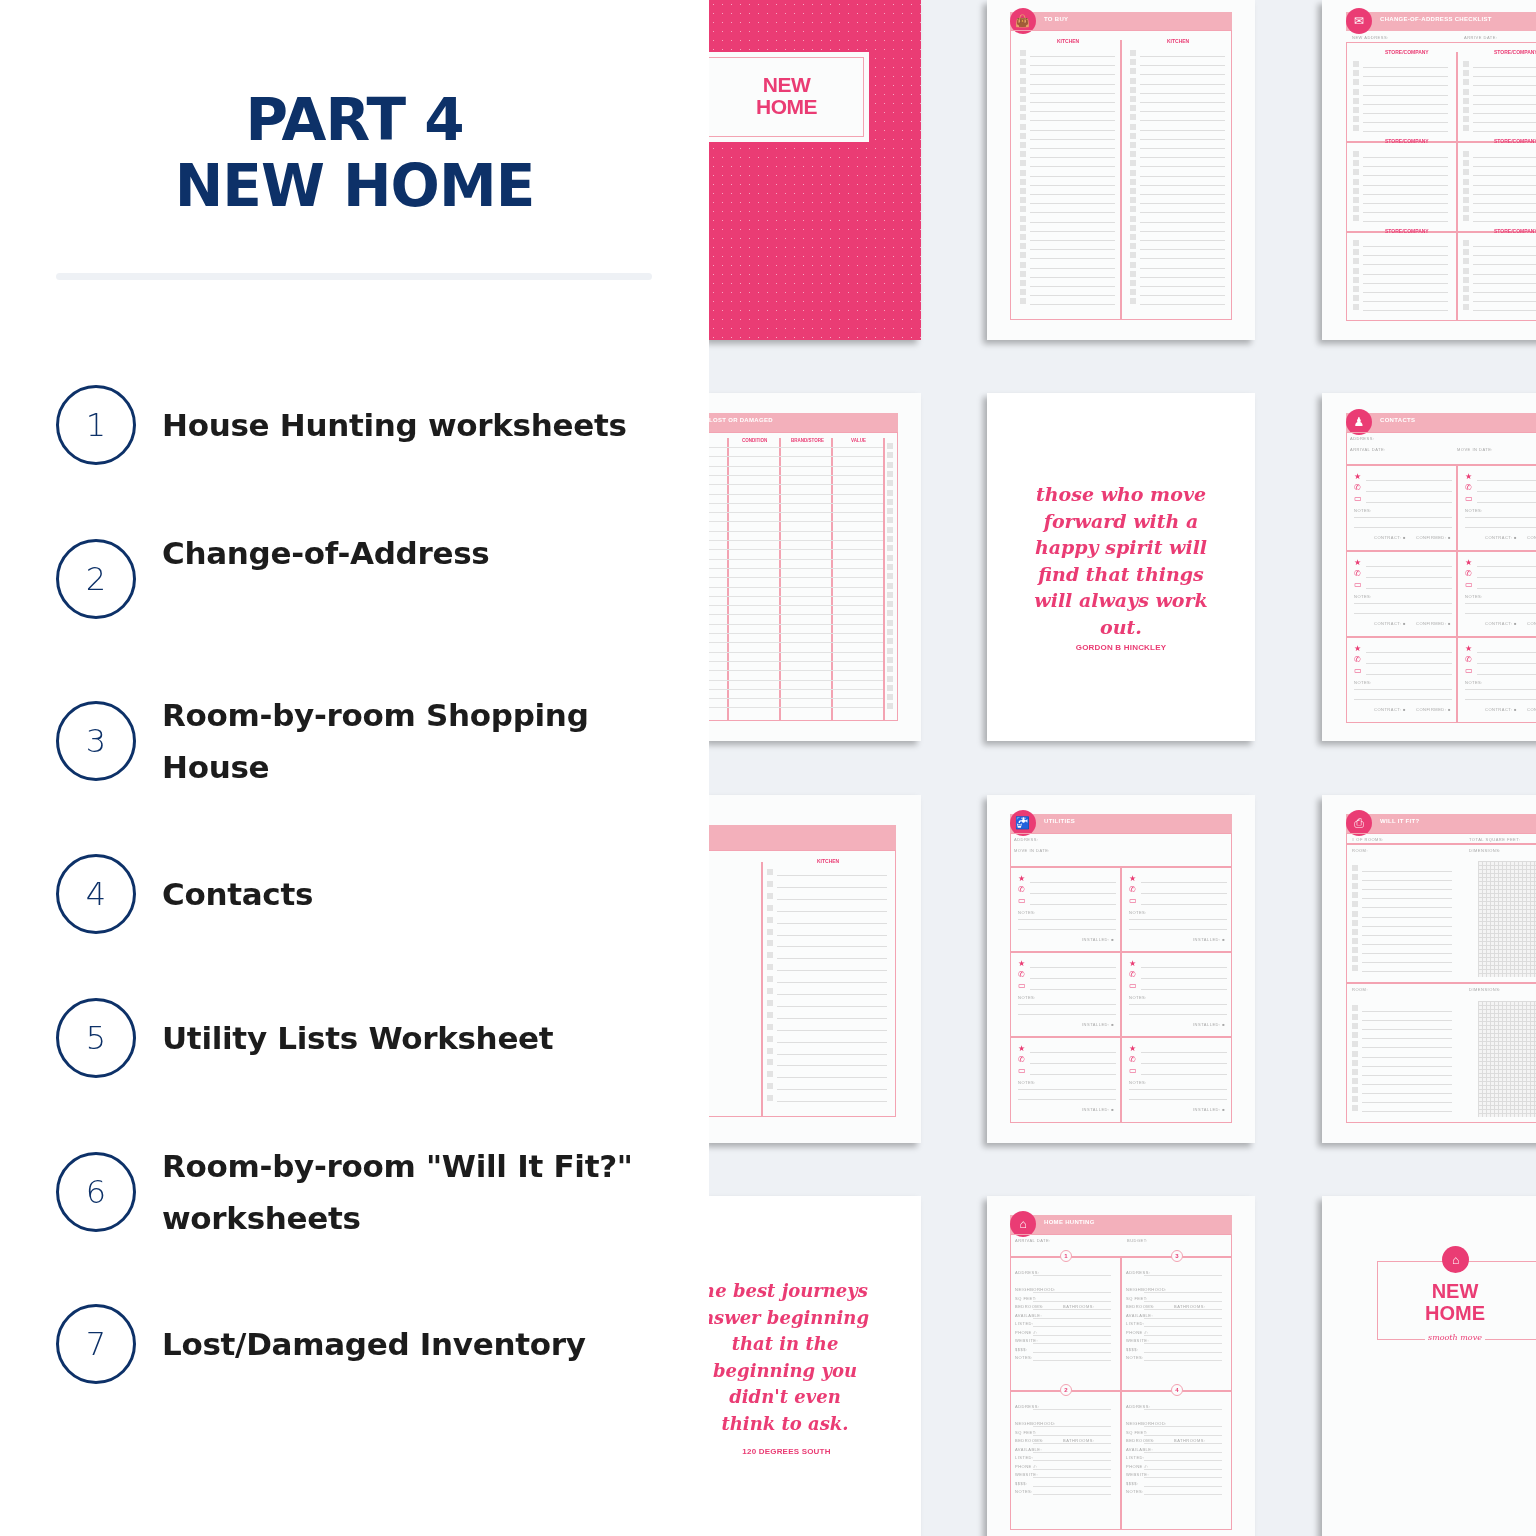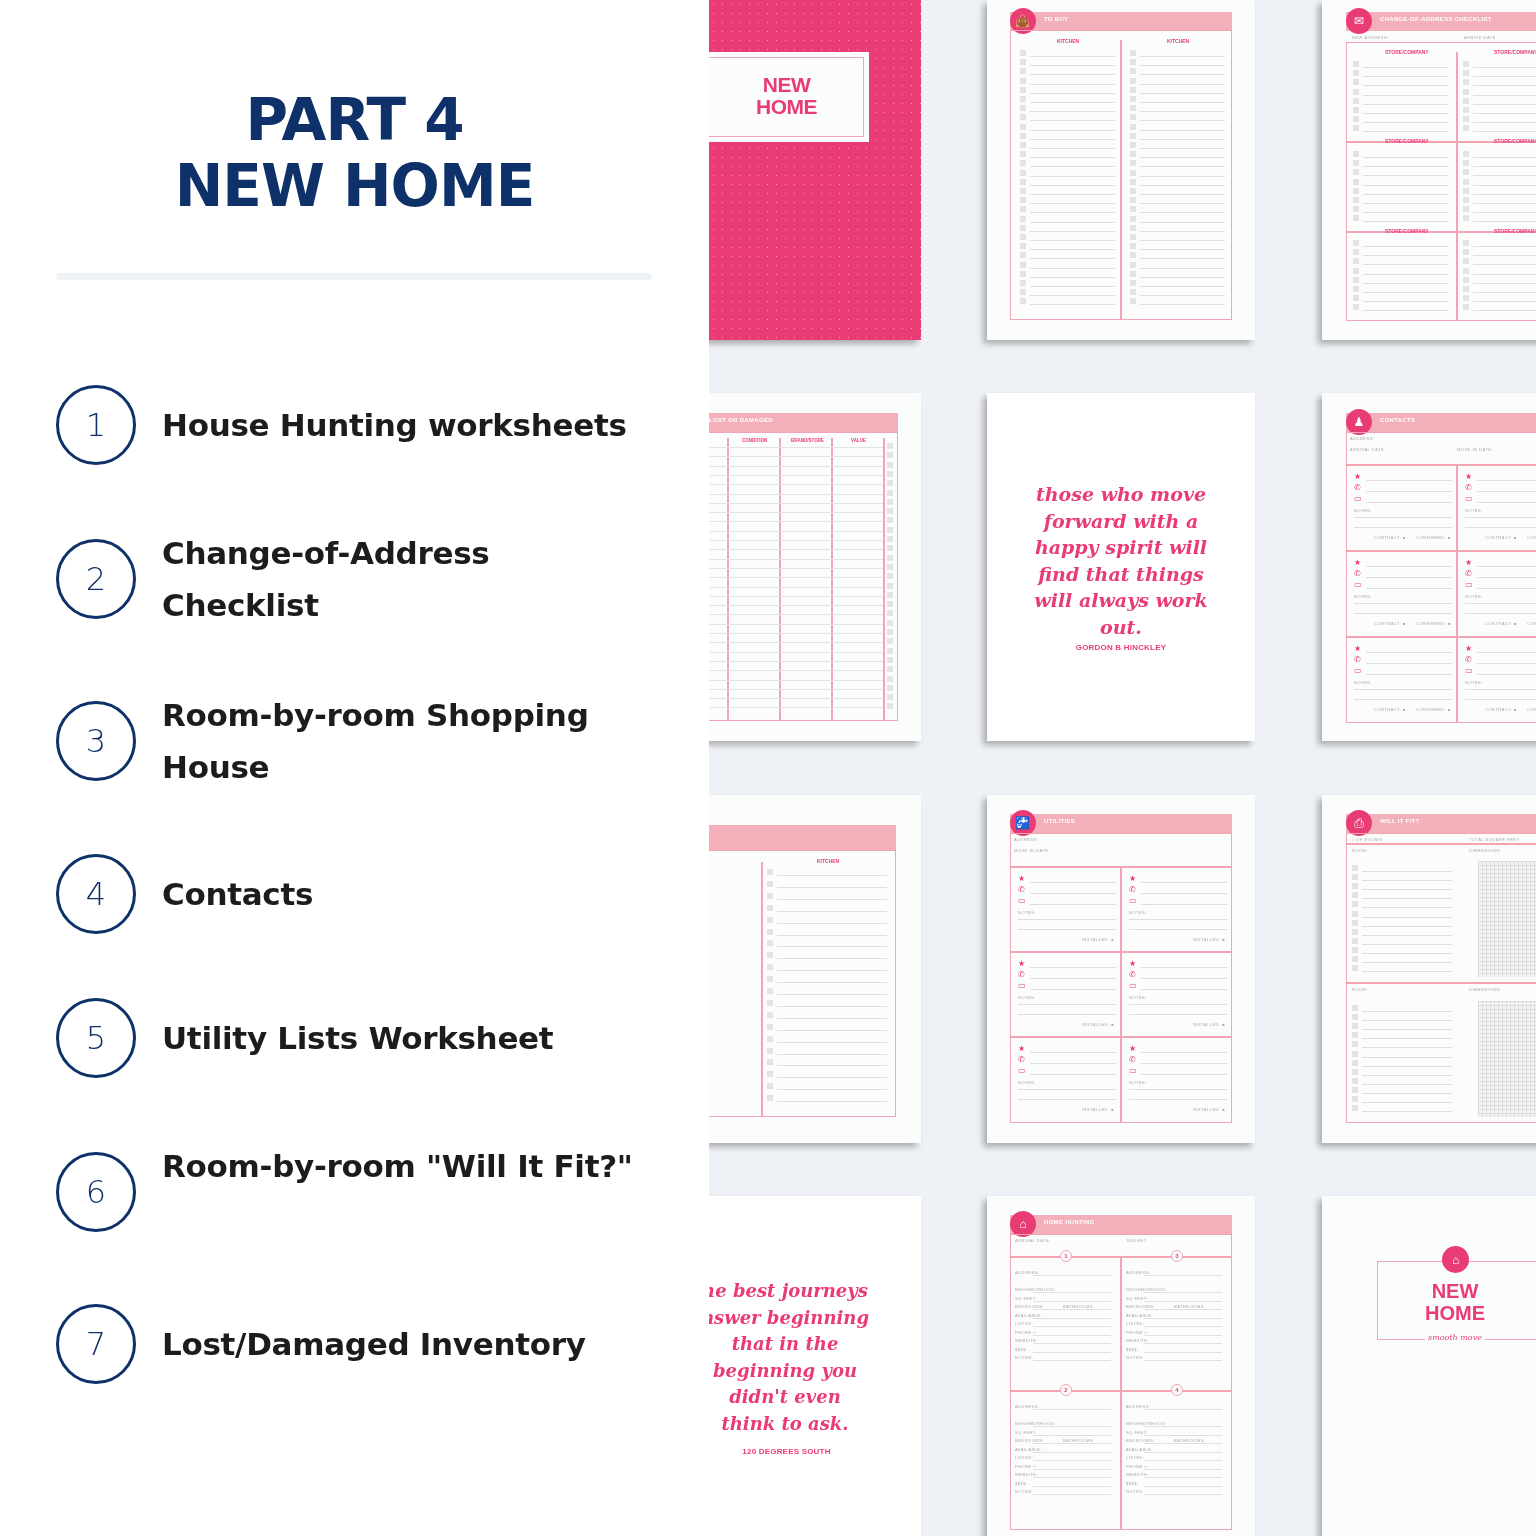--- a/index.html
+++ b/index.html
@@ -53,21 +53,20 @@
   <div class="divider"></div>
 
   <div class="item" style="top:385px">
     <div class="num">1</div>
     <div class="label one">House Hunting worksheets</div>
   </div>
   <div class="item" style="top:539px">
     <div class="num">2</div>
     <div class="label two">
       <div>Change-of-Address</div>
-      <div>Checklist</div>
     </div>
   </div>
   <div class="item" style="top:701px">
     <div class="num">3</div>
     <div class="label two">
       <div>Room-by-room Shopping</div>
       <div>House</div>
     </div>
   </div>
   <div class="item" style="top:854px">
@@ -75,20 +74,21 @@
     <div class="label one">Contacts</div>
   </div>
   <div class="item" style="top:998px">
     <div class="num">5</div>
     <div class="label one">Utility Lists Worksheet</div>
   </div>
   <div class="item" style="top:1152px">
     <div class="num">6</div>
     <div class="label two">
       <div>Room-by-room "Will It Fit?"</div>
+      <div>worksheets</div>
     </div>
   </div>
   <div class="item" style="top:1304px">
     <div class="num">7</div>
     <div class="label one">Lost/Damaged Inventory</div>
   </div>
 </div>
 
 <div class="gallery">
 

